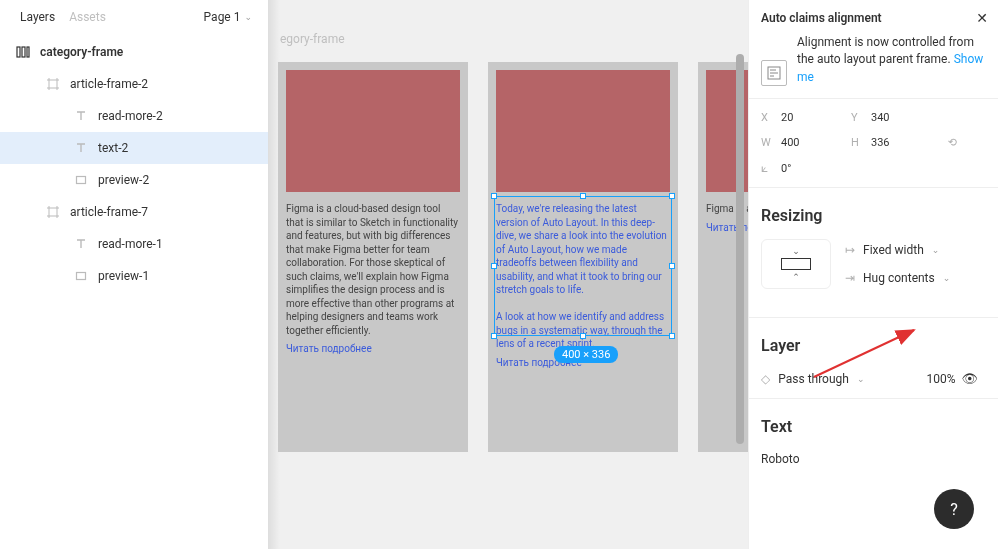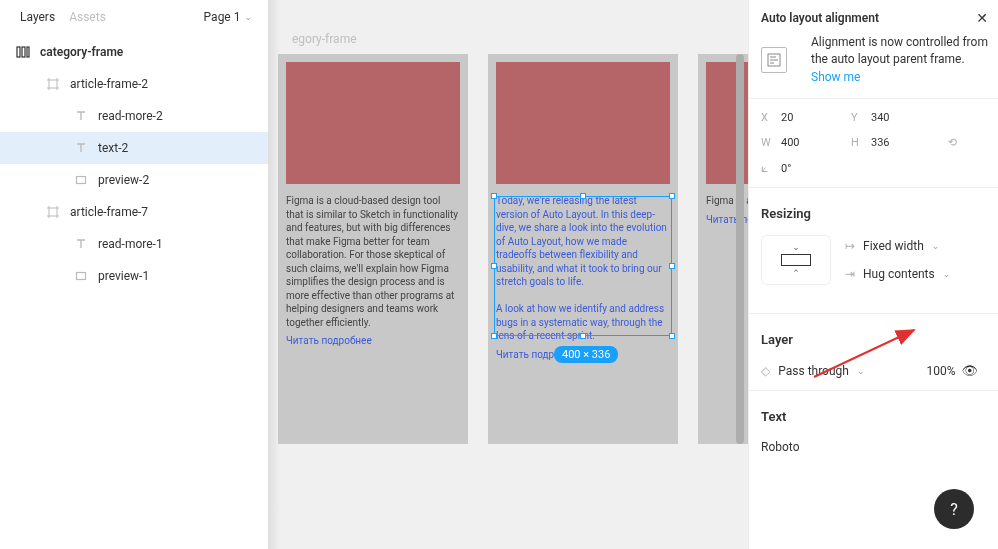--- a/index.html
+++ b/index.html
@@ -17,53 +17,53 @@
   .layer-row { display: flex; align-items: center; height: 32px; padding-left: 16px; gap: 10px; cursor: pointer; font-size: 12px; }
   .layer-row.root { font-weight: 600; }
   .layer-row.selected { background: #e3eefb; }
   .indent-1 { padding-left: 46px; }
   .indent-2 { padding-left: 74px; }
   .layer-icon { width: 14px; height: 14px; display: inline-flex; align-items: center; justify-content: center; color: #aaa; }
   
   
   .canvas { flex: 1; background: #f0f0f0; position: relative; overflow: hidden; }
   .canvas-shadow { position:absolute; left:0; top:0; bottom:0; width:12px; background: linear-gradient(to right, rgba(0,0,0,0.08), transparent); }
-  .frame-label { position: absolute; left: 24px; top: 32px; font-size: 12px; color: #bfbfbf; }
-  .category-frame { position: absolute; left: 10px; top: 54px; display: flex; gap: 20px; }
+  .frame-label { position: absolute; left: 12px; top: 32px; font-size: 12px; color: #bfbfbf; }
+  .category-frame { position: absolute; left: 10px; top: 62px; display: flex; gap: 20px; }
   .article { width: 190px; background: #c8c8c8; border: 0; display: flex; flex-direction: column; padding: 8px; height: 390px; }
   .preview { width: 100%; height: 122px; background: #b56467; }
   .article-text { font-size: 10px; line-height: 1.35; margin-top: 10px; color: #444; }
   .read-more { font-size: 10px; color: #3b5bdb; margin-top: 6px; }
   
   .article.selected .article-text { color: #3b5bdb; }
   .sel-outline { position: absolute; border: 1.5px solid #18a0fb; pointer-events: none; }
   .handle { position:absolute; width:6px; height:6px; background:#fff; border:1.5px solid #18a0fb; }
   .dim-badge { position: absolute; background: #18a0fb; color: #fff; font-size: 11px; padding: 2px 8px; border-radius: 2px; }
   
   .scroll-thumb { position: absolute; right: 4px; top: 54px; width: 8px; height: 390px; background: #adadad; border-radius: 4px; }
   
   
   .right-panel { width: 250px; background: #fff; border-left: 1px solid #eee; padding: 10px 0 10px 12px; display: flex; flex-direction: column; gap: 8px; overflow: hidden; position:relative;}
   .rp-header { display: flex; justify-content: space-between; align-items: center; padding-right: 10px;}
   .rp-title { font-size: 12px; font-weight: 600; }
   .close-x { font-size: 14px; cursor: pointer; }
-  .rp-info { display: flex; gap: 24px; align-items: center; padding-right: 10px; }
+  .rp-info { display: flex; gap: 10px; align-items: flex-end; padding-right: 10px; }
   .info-icon { width: 26px; height: 26px; border: 1px solid #bbb; border-radius: 2px; display: flex; align-items: center; justify-content: center; flex-shrink: 0; }
   .info-text { font-size: 12px; line-height: 1.45; color: #333; }
   .link { color: #18a0fb; cursor: pointer; }
   
   .rp-divider { border-top: 1px solid #eee; margin: 4px 0 4px -12px; }
   
   .prop-grid { display: grid; grid-template-columns: 20px 70px 20px 70px 20px; row-gap: 12px; align-items: center; font-size: 11px; color: #333; padding-right:8px; }
   .prop-label { color: #b0b0b0; }
   .prop-val { color: #333; }
   .rotate-icon { color:#b0b0b0; font-size:12px;}
   .lock-icon { color:#b0b0b0; font-size:11px; justify-self:end; padding-right:4px;}
   
-  .section-title { font-size: 13px; font-weight: 600; margin-top: 6px; }
+  .section-title { font-size: 16px; font-weight: 600; margin-top: 6px; }
   
   .resize-row { display: flex; align-items: center; gap: 14px; margin-top: 6px;}
   .resize-widget { width: 70px; height: 50px; border: 1px solid #eee; border-radius: 6px; display: flex; flex-direction: column; align-items: center; justify-content: center; gap: 2px; }
   .rw-arrows { font-size: 9px; color:#666; }
   .rw-box { width: 30px; height: 12px; border: 1.5px solid #333; }
   .resize-options { display: flex; flex-direction: column; gap: 14px; font-size: 12px; }
   .resize-opt { display: flex; align-items: center; gap: 8px; cursor: pointer; color:#333;}
   .resize-opt .mini { color:#b0b0b0; font-size:12px;}
   
   .arrow-annot { position:absolute; pointer-events:none; }
@@ -202,21 +202,21 @@
     <div class="handle" style="left:-4px; top:50%; margin-top:-3px;"></div>
     <div class="handle" style="right:-4px; top:50%; margin-top:-3px;"></div>
   </div>
   <div class="dim-badge" style="left:286px; top:346px;border-radius:8px;">400 × 336</div>
 
   <div class="scroll-thumb"></div>
 </div>
 
 <div class="right-panel">
   <div class="rp-header">
-    <span class="rp-title">Auto layout alignment</span>
+    <span class="rp-title">Auto claims alignment</span>
     <span class="close-x">✕</span>
   </div>
 
   <div class="rp-info">
     <span class="info-icon">
       <svg width="14" height="14" viewBox="0 0 14 14">
           <rect x="1" y="1" width="12" height="12" fill="none" stroke="#888" stroke-width="1"></rect>
           <line x1="3" y1="4" x2="9" y2="4" stroke="#888"></line>
           <line x1="3" y1="7" x2="11" y2="7" stroke="#888"></line>
           <line x1="3" y1="10" x2="7" y2="10" stroke="#888"></line>

